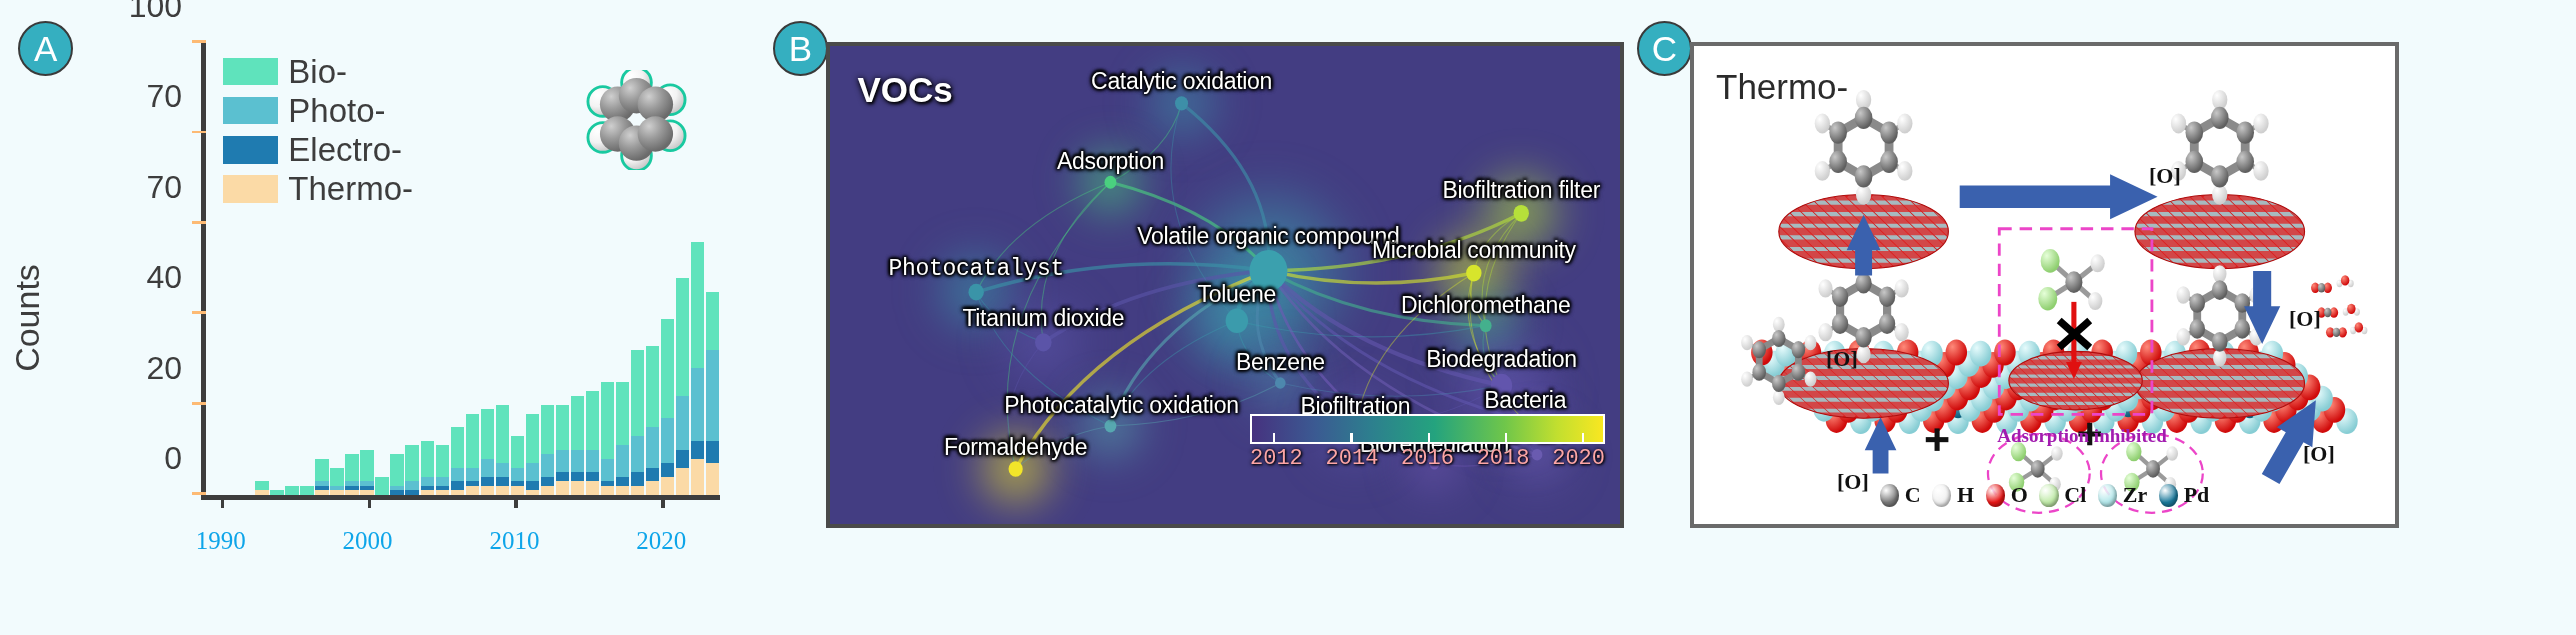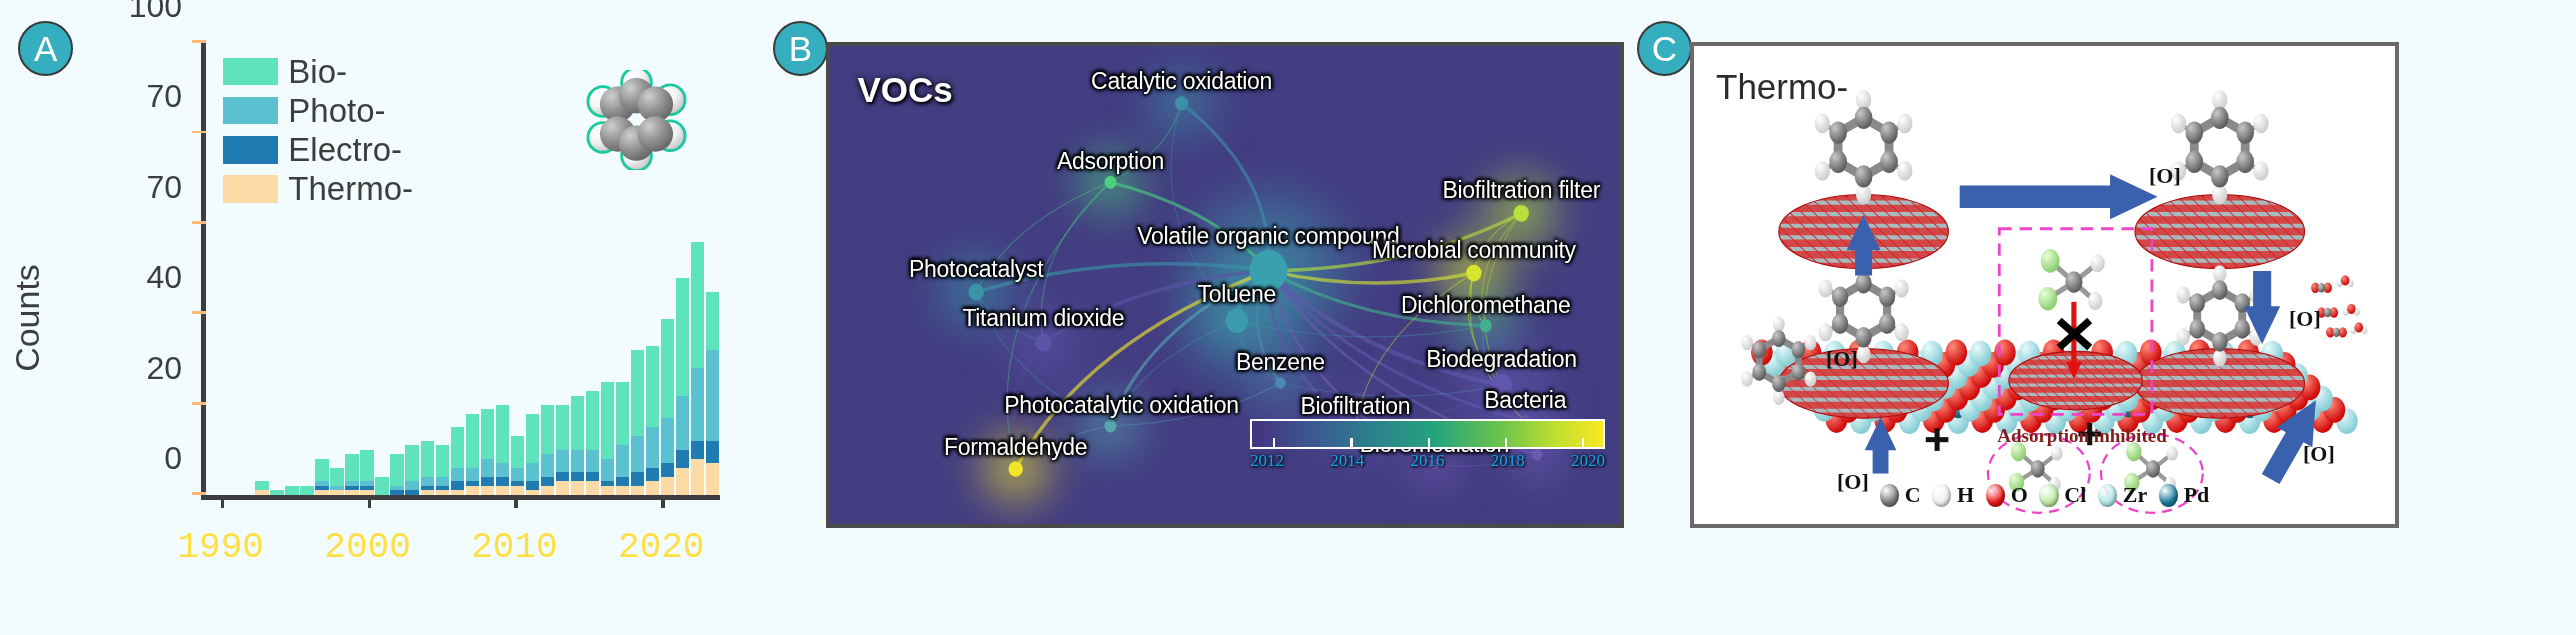--- a/index.html
+++ b/index.html
@@ -106,24 +106,24 @@
     bottom: -12.6px;
     width: 3.4px;
     height: 12.6px;
     background: #3d3d3d;
   }
   .xtick-label {
     position: absolute;
     top: 100%;
     margin-top: 19.4px;
     transform: translateX(-50%);
-    font-size: 36px;
-    color: #fde047;
+    font-size: 25px;
+    color: #0ea5e9;
     white-space: nowrap;
-    font-family: Liberation Mono, monospace;
+    font-family: Liberation Serif, serif;
   }
   #y-axis-title {
     position: absolute;
     left: 27.4px;
     top: 50%;
     transform: translate(-50%, -50%) rotate(-90deg);
     font-size: 34px;
     color: #3d3d3d;
     white-space: nowrap;
     font-family: "Liberation Sans", sans-serif;
@@ -251,23 +251,23 @@
     width: 2.3px;
     height: 9.1px;
     background: #ffffff;
   }
   #colorbar-labels {
     display: flex;
     justify-content: space-between;
     margin-top: 2.3px;
   }
   .cb-label {
-    color: #0ea5e9;
-    font-size: 17px;
-    font-family: Liberation Serif, serif;
+    color: #fca5a5;
+    font-size: 22px;
+    font-family: Liberation Mono, monospace;
     text-shadow: 0 0 4.6px #000, 1.1px 1.1px 2.3px #000;
   }
 
   
   #panel-c {
     position: absolute;
     left: 1690px;
     top: 42px;
     width: 709px;
     height: 486px;
@@ -290,21 +290,21 @@
     font-size: 22px;
     color: #111111;
     font-family: "Liberation Serif", serif;
     font-weight: 700;
     z-index: 9;
     white-space: nowrap;
   }
   #adsorb-label {
     position: absolute;
     font-size: 19px;
-    color: #7f1d1d;
+    color: #a21caf;
     font-family: "Liberation Serif", serif;
     font-weight: 700;
     z-index: 9;
     white-space: nowrap;
     text-align: center;
   }
   #atom-legend {
     position: absolute;
     left: 0;
     bottom: 16px;
@@ -700,21 +700,21 @@
         <ellipse cx="895" cy="855" rx="6.75" ry="12.15" fill="#6a5bb0"></ellipse>
         <ellipse cx="765" cy="875" rx="6" ry="10.8" fill="#7059b4"></ellipse>
         <ellipse cx="235" cy="885" rx="9" ry="16.200000000000003" fill="#f2e529"></ellipse>
       </svg>
     <div id="node-layer">
         <div class="node-label" style="left: 44.5%; top: calc(12% - 22px);">Catalytic oxidation</div>
         <div class="node-label" style="left: 35.5%; top: calc(28.5% - 21px);">Adsorption</div>
         <div class="node-label" style="left: 87.5%; top: calc(35% - 23px);">Biofiltration filter</div>
         <div class="node-label" style="left: 55.5%; top: calc(47% - 35px);">Volatile organic compound</div>
         <div class="node-label" style="left: 81.5%; top: calc(47.5% - 23px);">Microbial community</div>
-        <div class="node-label" style="left: 18.5%; top: calc(51.5% - 23px);">Photocatalyst</div>
+        <div class="node-label" style="left: 18.5%; top: calc(51.5% - 23px); font-family: Liberation Mono, monospace;">Photocatalyst</div>
         <div class="node-label" style="left: 51.5%; top: calc(57.5% - 27px);">Toluene</div>
         <div class="node-label" style="left: 83%; top: calc(58.5% - 21px);">Dichloromethane</div>
         <div class="node-label" style="left: 27%; top: calc(62% - 24px);">Titanium dioxide</div>
         <div class="node-label" style="left: 57%; top: calc(70.5% - 20.5px);">Benzene</div>
         <div class="node-label" style="left: 85%; top: calc(71% - 26px);">Biodegradation</div>
         <div class="node-label" style="left: 88%; top: calc(78.5% - 21px);">Bacteria</div>
         <div class="node-label" style="left: 35.5%; top: calc(79.5% - 21px); padding-left: 22px;">Photocatalytic oxidation</div>
         <div class="node-label" style="left: 66.5%; top: calc(80% - 22.4px);">Biofiltration</div>
         <div class="node-label" style="left: 89.5%; top: calc(85.5% - 20.5px);">BTEX</div>
         <div class="node-label" style="left: 76.5%; top: calc(87.5% - 20px);">Bioremediation</div>

